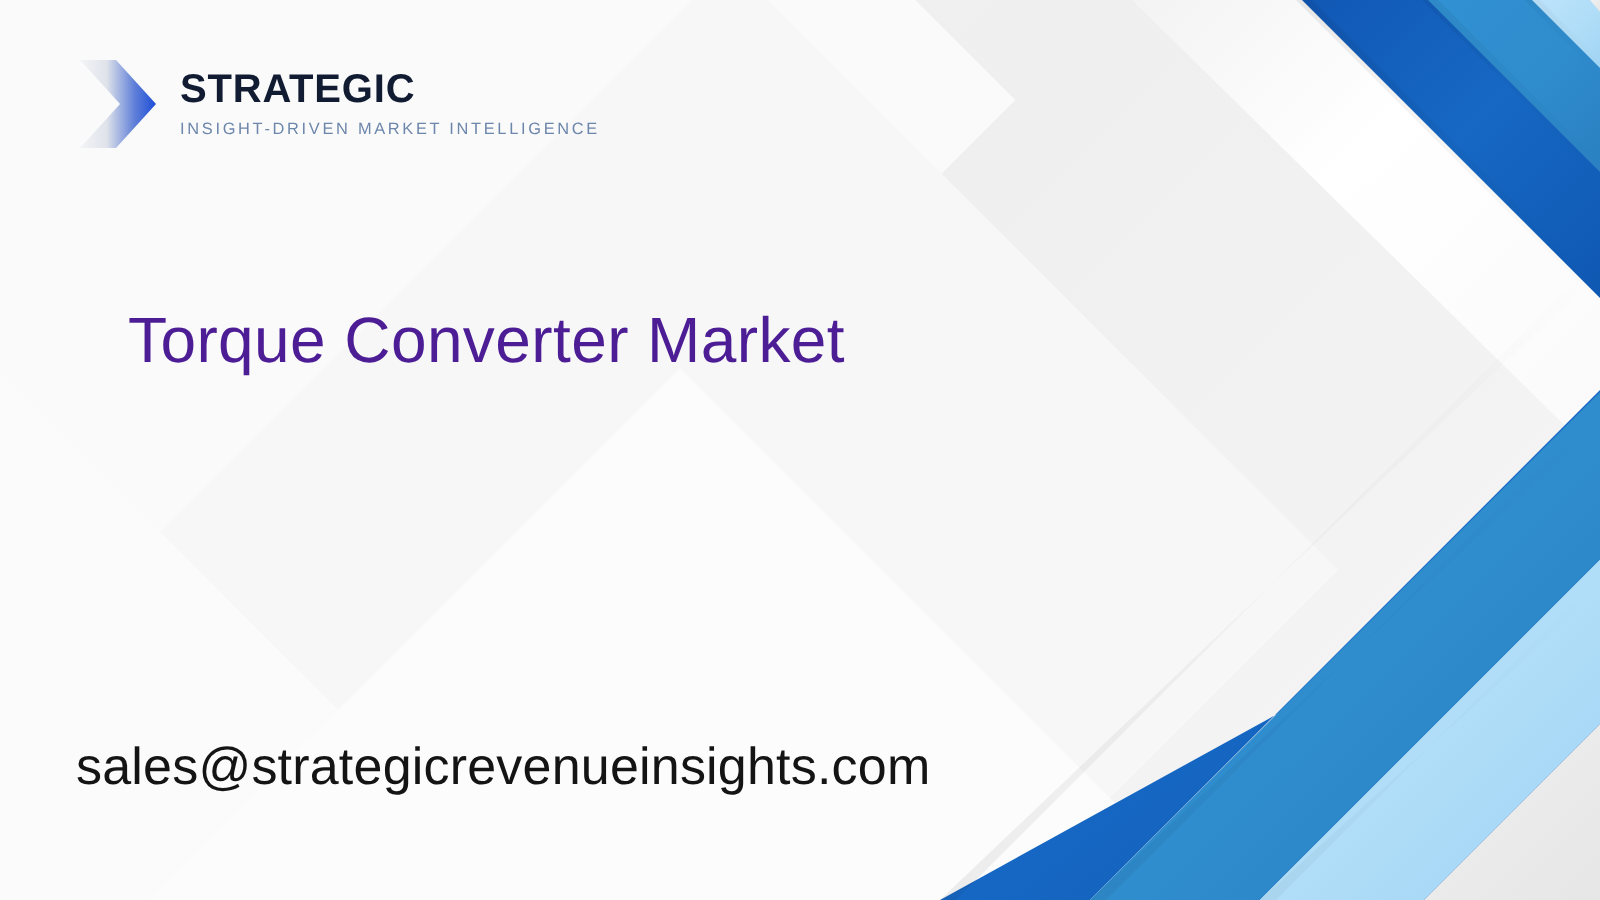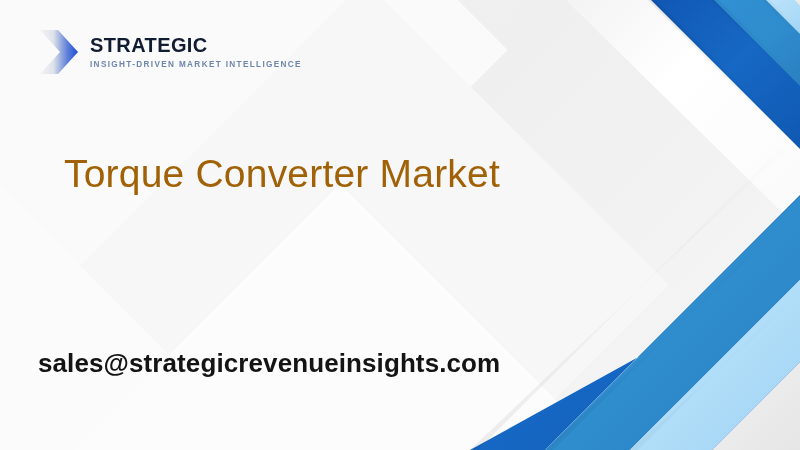--- a/index.html
+++ b/index.html
@@ -80,45 +80,45 @@
     letter-spacing: 0.4px;
     color: #111c33;
     display: block;
   }
   .logo-line2 { margin-top: 2px; }
   .logo-tagline {
     display: block;
     margin-top: 6px;
     font-family: "Liberation Sans", sans-serif;
     font-size: 8.2px;
-    font-weight: bold;
+    font-weight: normal;
     letter-spacing: 1.35px;
     color: #6d86ab;
   }
 
   
   .headline {
     position: absolute;
     left: 64px;
     top: 150px;
     width: 470px;
     font-family: "Liberation Sans", sans-serif;
-    font-size: 39px;
+    font-size: 32px;
     font-weight: normal;
-    color: #a16207;
+    color: #4c1d95;
     letter-spacing: 0.2px;
     line-height: 1.25;
   }
   .email {
     position: absolute;
     left: 38px;
-    top: 348px;
+    top: 368px;
     font-family: "Liberation Sans", sans-serif;
     font-size: 26px;
-    font-weight: bold;
+    font-weight: normal;
     color: #141414;
     letter-spacing: 0.1px;
   }
 </style>
 </head>
 <body>
 
 <div id="slide">
 
   <div class="bg-base"></div>

